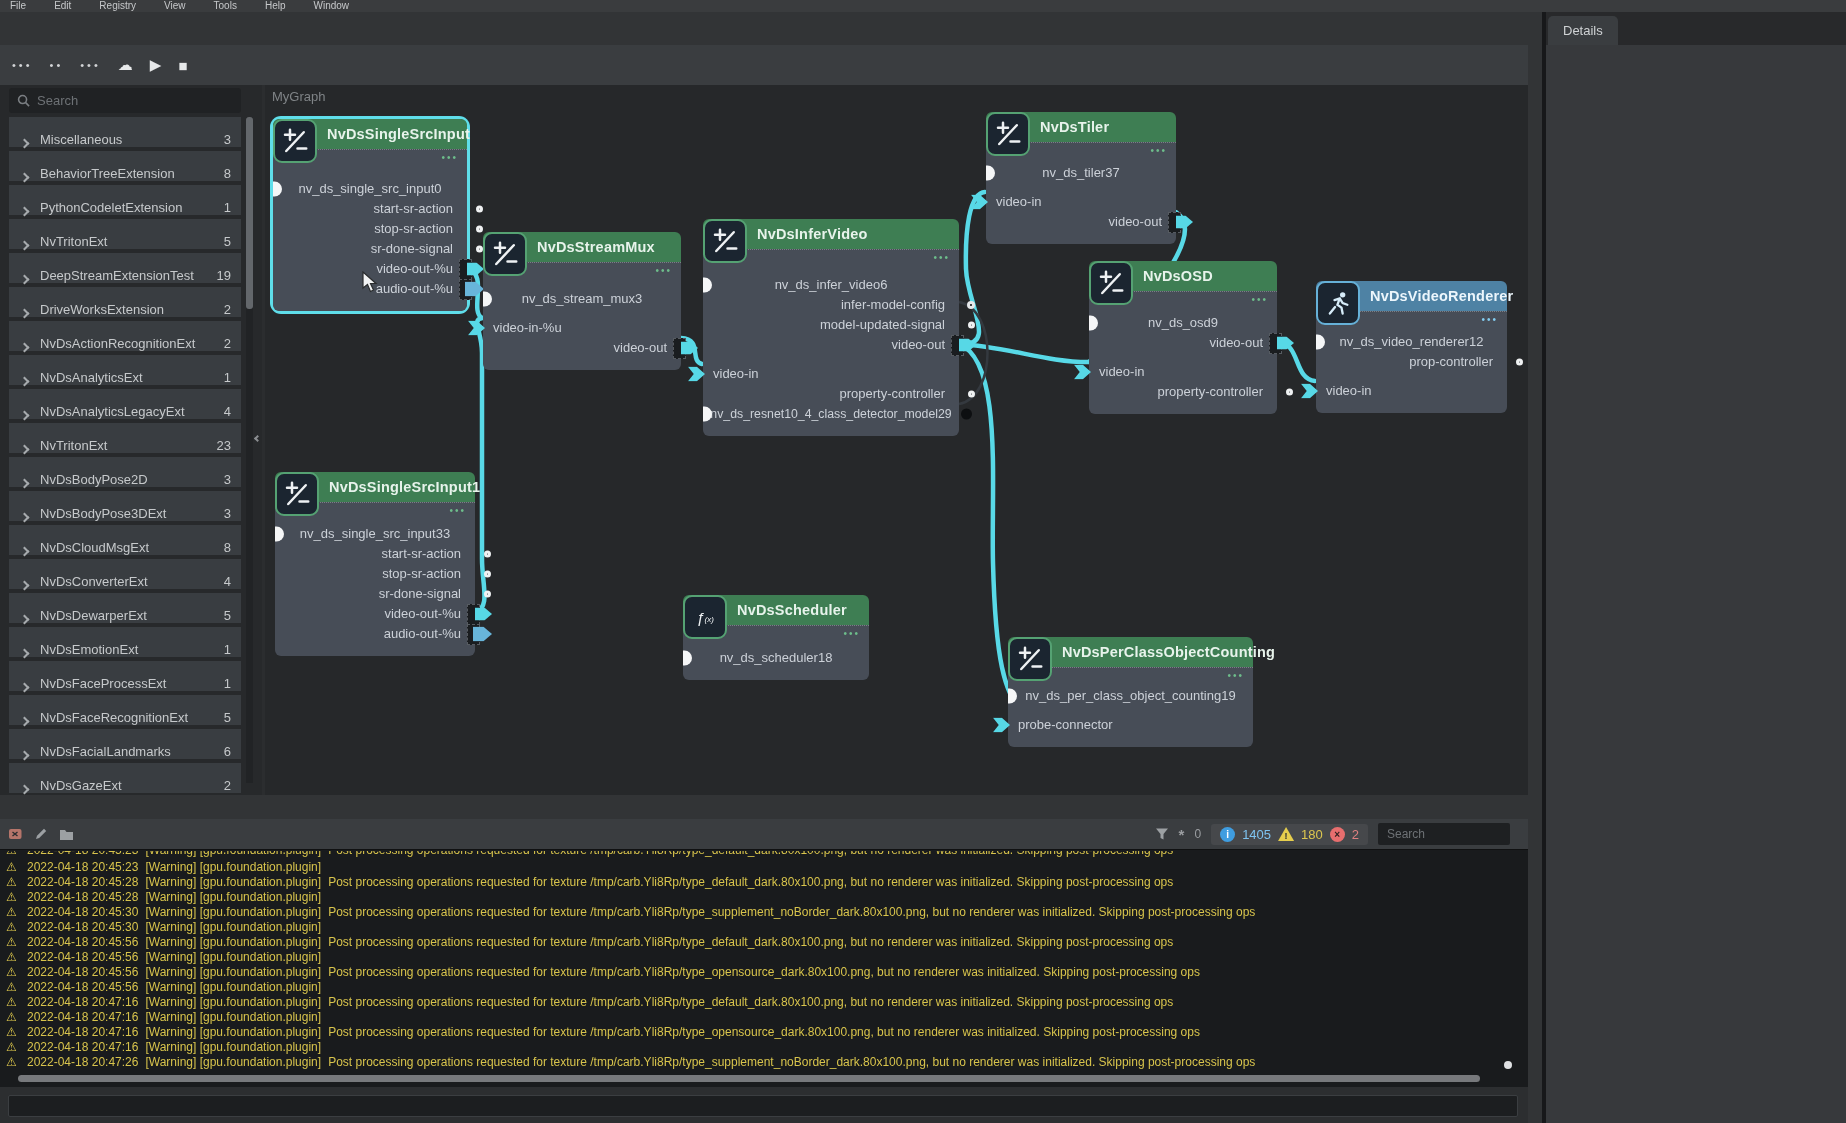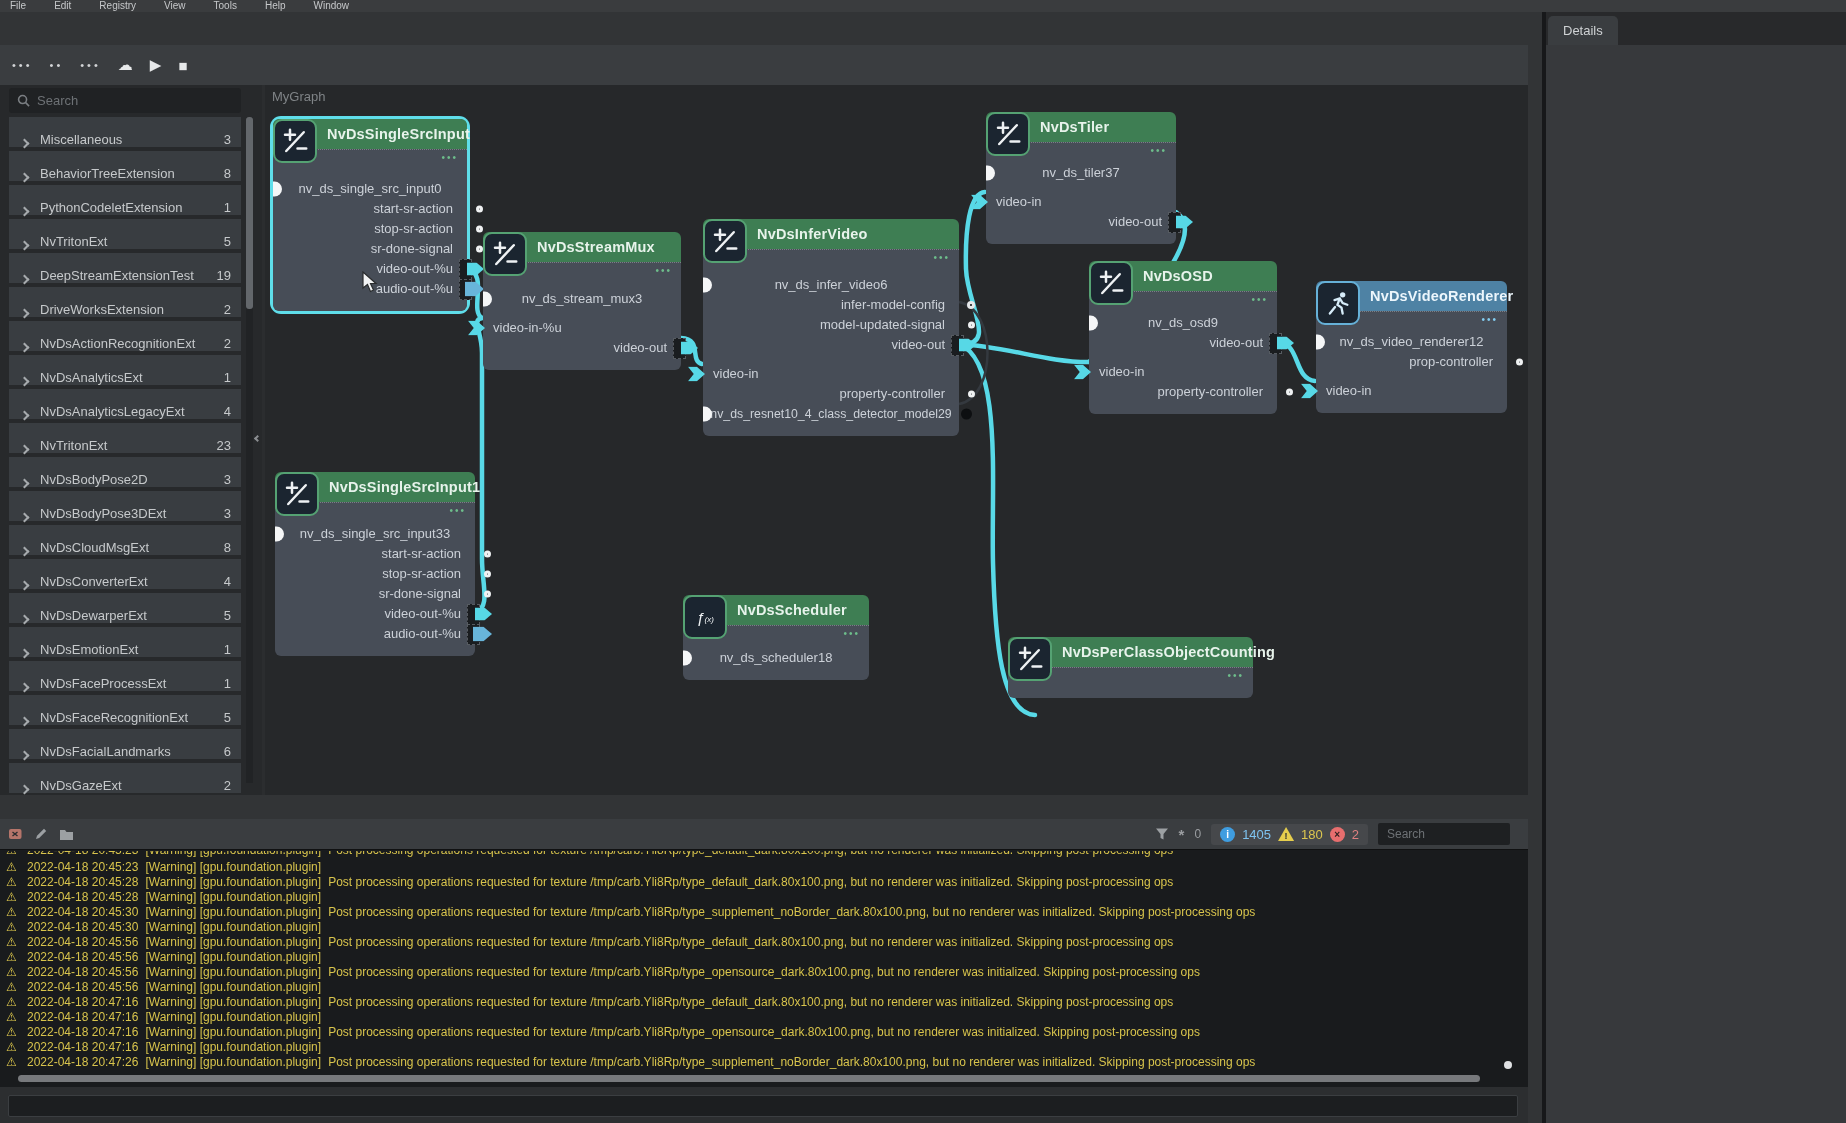--- a/index.html
+++ b/index.html
@@ -671,20 +671,33 @@
       <span class="node-title">NvDsPerClassObjectCounting</span>
     </div>
     <div class="node-icon">
       <svg class="ic ic-calc" width="30" height="30" viewBox="0 0 24 24">
         <path d="M4 7h8M8 3v8M5 20L19 5M14 18h7" stroke="#eef1f3" stroke-width="2" fill="none" stroke-linecap="round"></path>
       </svg>
 
     </div>
     <div class="node-body" style="padding-top: 18px;">
       <span class="node-dots">•••</span>
+      <div class="ports">
+  <div class="port p-component">
+    <span class="pg"></span>
+
+    <span class="port-label">nv_ds_per_class_object_counting19</span>
+  </div>
+
+  <div class="port p-video-in">
+    <span class="pg"></span>
+
+    <span class="port-label">probe-connector</span>
+  </div>
+</div>
     </div>
   </div>
 </div>
         <svg class="cursor" width="20" height="22" viewBox="0 0 20 22">
           <polygon points="2,1 2,17 6.5,13.5 9.5,20.5 12.5,19 9.5,12.5 15,12.5" fill="#f2f3f4" stroke="#2a2c2e" stroke-width="1.2"></polygon>
         </svg>
       </div>
     </div>
 
 

